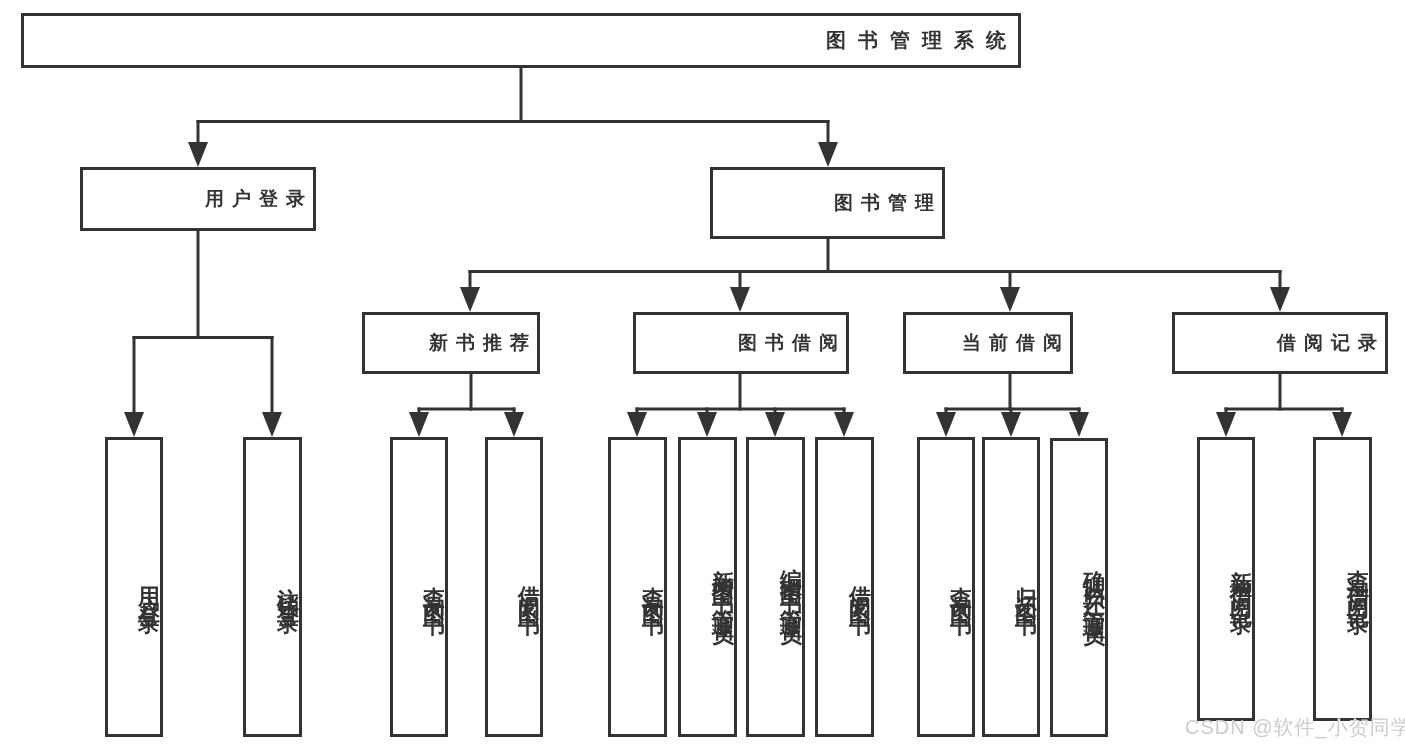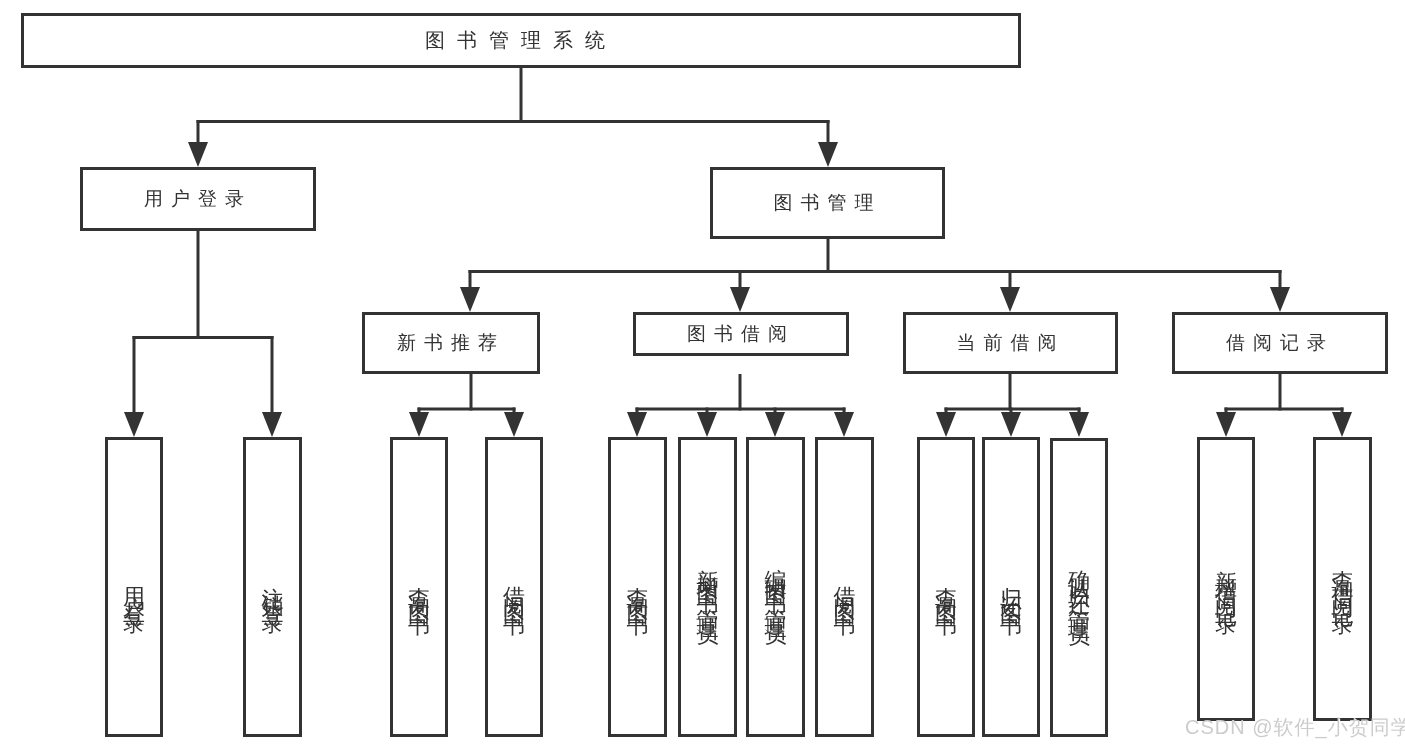--- a/index.html
+++ b/index.html
@@ -15,21 +15,21 @@
     font-family:"Liberation Sans", sans-serif;
     color:var(--ink);
   }
   .stage{position:absolute;left:0;top:0;width:1405px;height:747px;}
   svg.wires{position:absolute;left:0;top:0;z-index:1;}
   svg.wires line{stroke:var(--ink);stroke-width:3;}
   svg.wires polygon{fill:var(--ink);stroke:none;}
   .node,.leaf{
     position:absolute;z-index:2;box-sizing:border-box;
     border:3px solid var(--ink);background:var(--box-bg);
-    display:flex;align-items:center;justify-content:center;
+    display:flex;align-items:center;justify-content:flex-end;font-weight:bold;
   }
   .node{font-size:19px;letter-spacing:8px;white-space:nowrap;}
   .node.root{font-size:20px;letter-spacing:12px;}
   .leaf .vtext{
     writing-mode:vertical-rl;
     text-orientation:mixed;
     font-size:22px;
     letter-spacing:9px;
     line-height:1;
     white-space:nowrap;
@@ -117,24 +117,24 @@
   <div class="node" style="left:80px;top:167px;width:236px;height:64px">
     <span>用户登录</span>
   </div>
   <div class="node" style="left:710px;top:167px;width:235px;height:72px">
     <span>图书管理</span>
   </div>
 
   <div class="node" style="left:362px;top:312px;width:178px;height:62px">
     <span>新书推荐</span>
   </div>
-  <div class="node" style="left:633px;top:312px;width:216px;height:44px">
+  <div class="node" style="left:633px;top:312px;width:216px;height:62px">
     <span>图书借阅</span>
   </div>
-  <div class="node" style="left:903px;top:312px;width:215px;height:62px">
+  <div class="node" style="left:903px;top:312px;width:170px;height:62px">
     <span>当前借阅</span>
   </div>
   <div class="node" style="left:1172px;top:312px;width:216px;height:62px">
     <span>借阅记录</span>
   </div>
 
   <div class="leaf" style="left:105px;top:437px;width:58px;height:300px">
     <span class="vtext">用户登录</span>
   </div>
   <div class="leaf" style="left:243px;top:437px;width:59px;height:300px">

